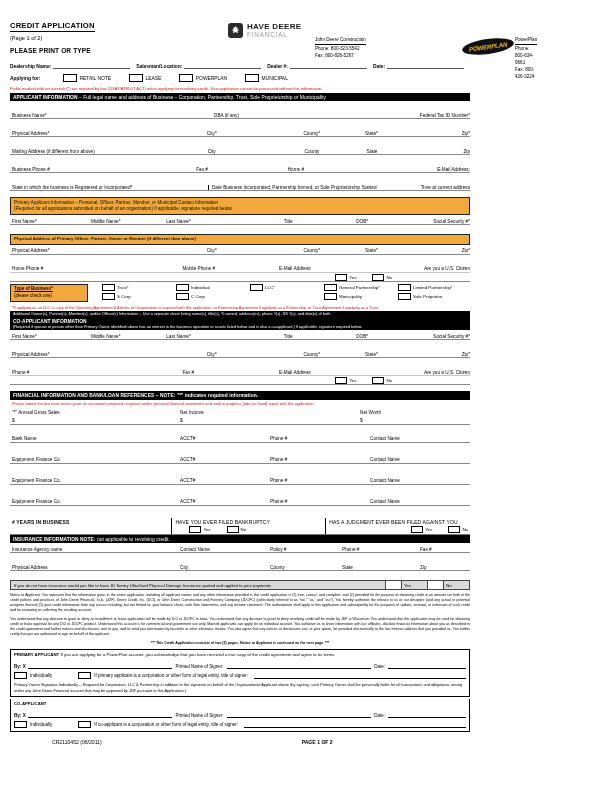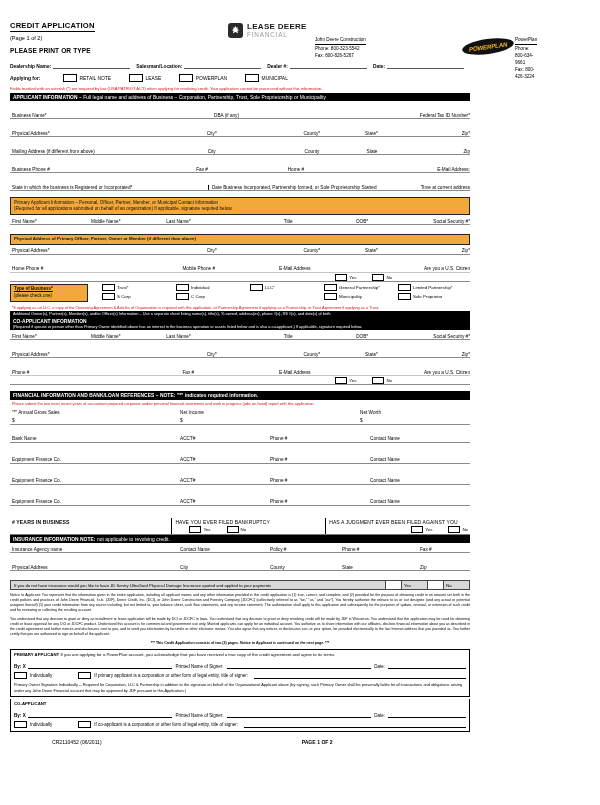--- a/index.html
+++ b/index.html
@@ -155,21 +155,21 @@
     <div class="subtitle">(Page 1 of 2)</div>
     <div class="printtype">PLEASE PRINT OR TYPE</div>
 
     <div class="jd-logo">
       <div class="jd-mark">
         <svg viewBox="0 0 24 24">
             <path d="M12 2 L14 6 L17 5 L16 9 L20 11 L16 13 L18 18 L12 15 L6 18 L8 13 L4 11 L8 9 L7 5 L10 6 Z" fill="#fff"></path>
           </svg>
       </div>
       <div class="jd-name">
-        <div class="l1">LEASE DEERE</div>
+        <div class="l1">HAVE DEERE</div>
         <div class="l2">FINANCIAL</div>
       </div>
     </div>
 
     <div class="contact contact-jdc">
       <div class="ch">John Deere Construction</div>
       <div>Phone:  800-323-5542</div>
       <div>Fax:  800-826-5267</div>
     </div>
 

